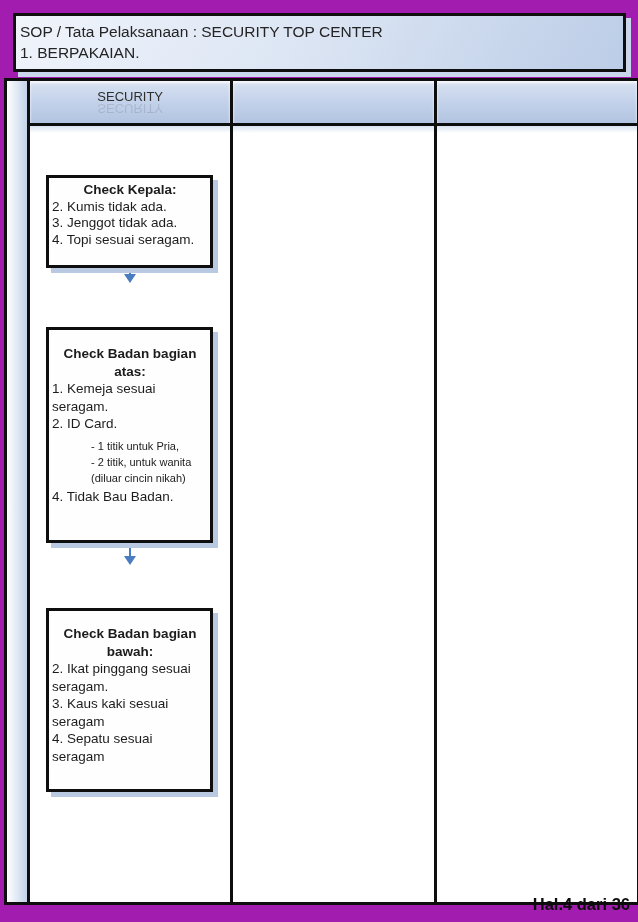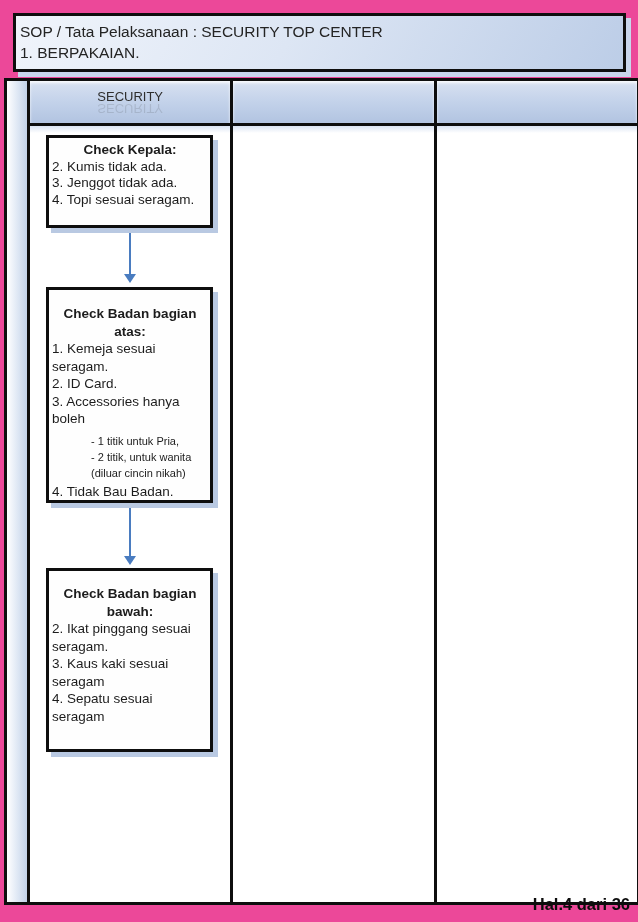--- a/index.html
+++ b/index.html
@@ -1,17 +1,17 @@
 <!DOCTYPE html>
 <html><head>
 <meta charset="utf-8">
 <style>
   html,body{margin:0;padding:0;background:#ffffff;}
   .page{
-    position:relative;width:638px;height:922px;background:#ec4899;overflow:hidden;
+    position:relative;width:638px;height:922px;background:#a21caf;overflow:hidden;
     font-family:"Liberation Sans",sans-serif;color:#1c1c1c;
   }
   
   .title-box{
     position:absolute;left:13px;top:13px;width:613px;height:59px;box-sizing:border-box;
     border:3px solid #0e0e0e;
     background:linear-gradient(120deg,#f0f4fb 0%,#dde6f4 45%,#bccde7 100%);
     box-shadow:5px 5px 0 0 #c9d6ec;
     padding:5px 6px 0 4px;font-size:15.5px;line-height:21px;color:#242424;
   }
@@ -34,20 +34,21 @@
     padding-top:8px;font-size:13px;color:#2e2e2e;overflow:hidden;
   }
   .hdr-reflection{transform:scaleY(-1);opacity:0.14;margin-top:-3px;}
   .col-body{flex:1;position:relative;}
   .hdr-glow{height:7px;background:linear-gradient(to bottom,#dbe4f3,rgba(255,255,255,0));}
   
   .flow-box{
     position:absolute;left:46px;width:167px;box-sizing:border-box;z-index:2;
     border:3px solid #0e0e0e;background:#fefefe;box-shadow:5px 5px 0 0 #b9c9e2;
     font-size:13.5px;
+    margin-top:40px;
   }
   .box1{top:135px;height:93px;padding:4px 2px 0 3px;line-height:16.5px;}
   .box2{top:287px;height:216px;padding:15px 2px 0 3px;line-height:17.5px;}
   .box3{top:568px;height:184px;padding:14px 2px 0 3px;line-height:17.5px;}
   .box-title{font-weight:bold;text-align:center;}
   .box-item{text-align:left;}
   .sub-group{margin-top:5px;margin-bottom:2px;}
   .box-sub{font-size:11px;line-height:16px;margin-left:39px;}
   
   .arrow{position:absolute;left:124px;width:12px;z-index:1;}
@@ -113,21 +114,20 @@
 
   <div class="arrow arrow1">
     <div class="arrow-line"></div>
     <div class="arrow-head"></div>
   </div>
 
   <div class="flow-box box2">
     <div class="box-title">Check Badan bagian atas:</div>
     <div class="box-item">1. Kemeja sesuai seragam.</div>
     <div class="box-item">2. ID Card.</div>
-    <div class="box-item">3. Accessories hanya boleh</div>
     <div class="sub-group">
       <div class="box-sub">- 1 titik untuk Pria,</div>
       <div class="box-sub">- 2 titik, untuk wanita</div>
       <div class="box-sub">(diluar cincin nikah)</div>
     </div>
     <div class="box-item">4. Tidak Bau Badan.</div>
   </div>
 
   <div class="arrow arrow2">
     <div class="arrow-line"></div>

